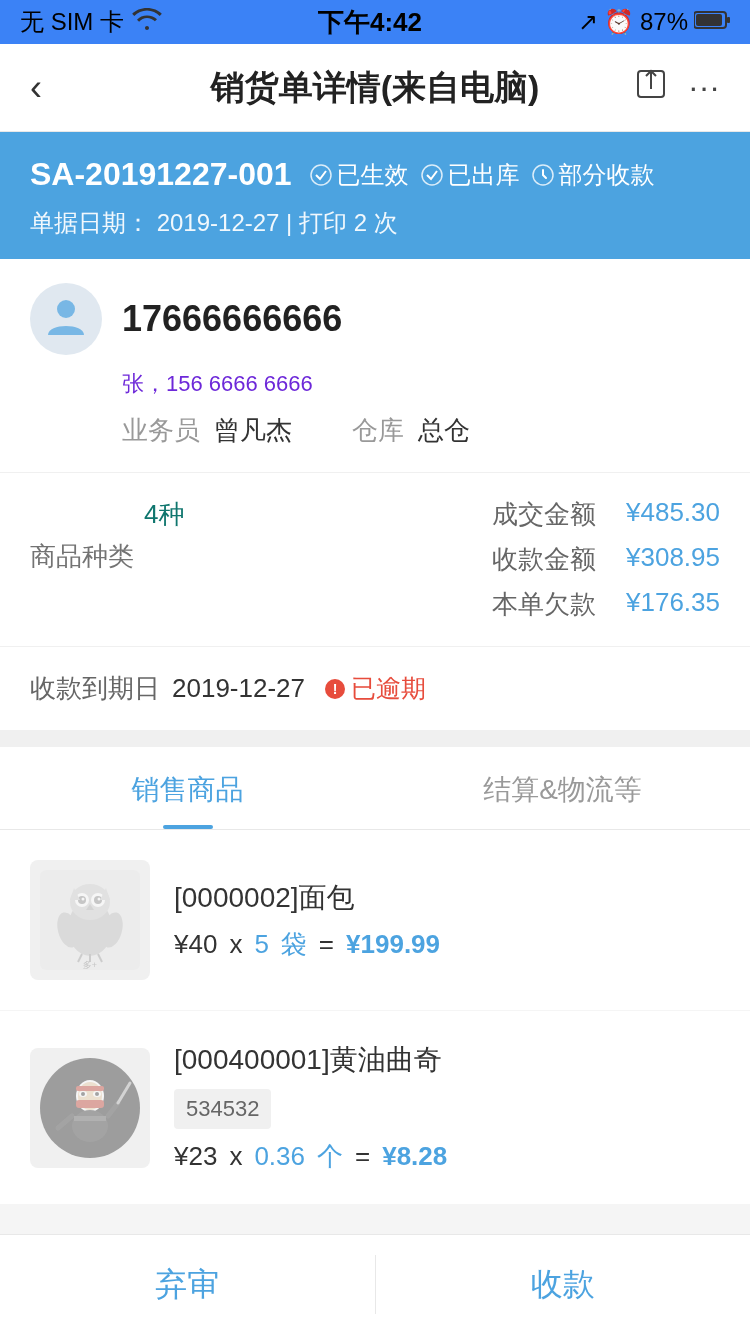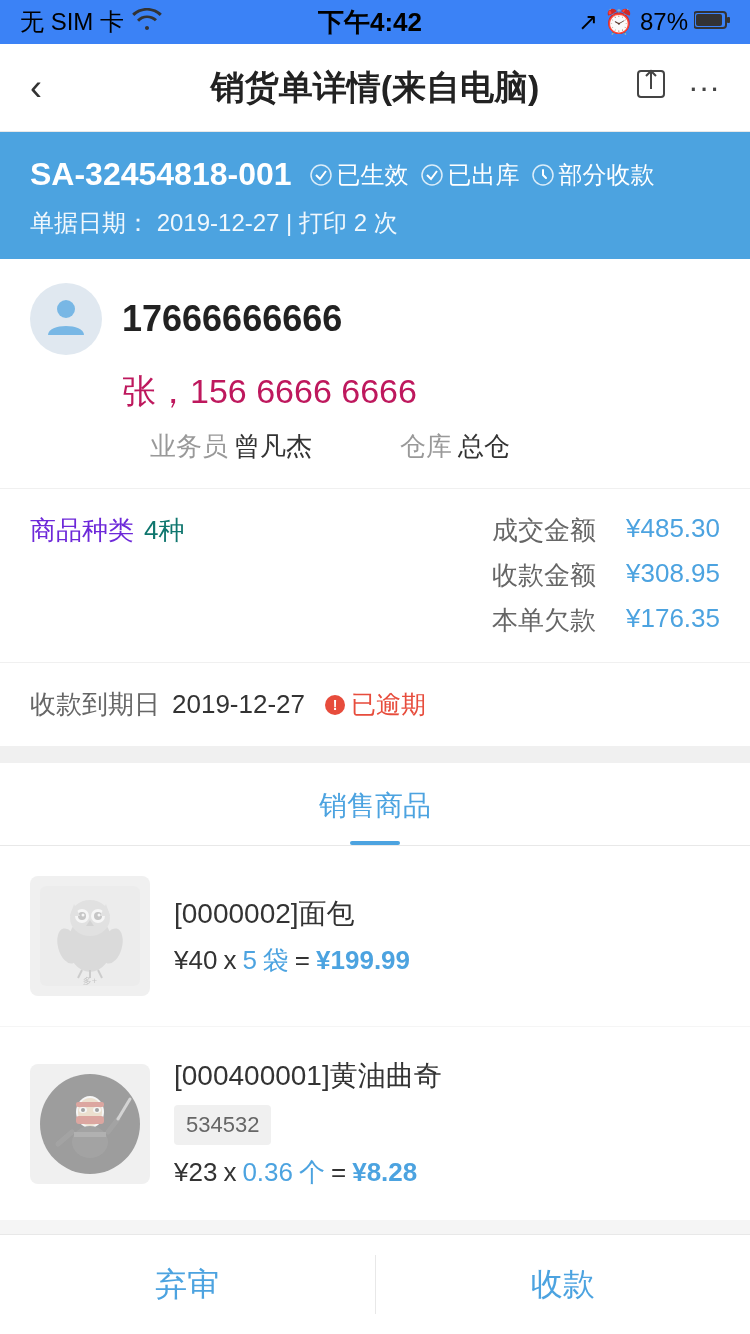--- a/index.html
+++ b/index.html
@@ -124,35 +124,34 @@
     .avatar-icon {
       font-size: 40px;
       color: #4ca3e0;
     }
     .customer-name {
       font-size: 36px;
       font-weight: 600;
       color: #222;
     }
     .customer-info {
-      font-size: 34px;
-      color: #be185d;
+      font-size: 22px;
+      color: #6d28d9;
       padding-left: 92px;
     }
     .customer-meta {
       display: flex;
       gap: 60px;
       font-size: 26px;
       color: #666;
       padding-left: 92px;
     }
     .customer-meta-item {
       display: flex;
-      gap: 6px;
-      margin-left: 28px;
+      gap: 14px;
     }
     .meta-label { color: #999; }
     .meta-value { color: #333; }
 
     
     .divider {
       height: 1px;
       background: #f0f0f0;
       margin: 0;
     }
@@ -175,21 +174,21 @@
       display: flex;
       flex-direction: column;
       gap: 10px;
     }
     .stats-item {
       display: flex;
       gap: 10px;
       font-size: 26px;
       color: #666;
     }
-    .stats-label { color: #6d28d9; }
+    .stats-label { color: #737373; margin-top: 42px; }
     .stats-value { color: #0f766e; }
     .stats-right {
       display: flex;
       flex-direction: column;
       gap: 10px;
       align-items: flex-end;
     }
     .stat-line {
       display: flex;
       gap: 30px;
@@ -306,21 +305,21 @@
       font-size: 22px;
       padding: 7px 12px;
       border-radius: 4px;
       width: fit-content;
     }
     .product-price-row {
       font-size: 26px;
       color: #333;
       display: flex;
       align-items: center;
-      gap: 6px;
+      gap: 12px;
       flex-wrap: wrap;
     }
     .price-blue { color: #4ca3e0; }
     .price-total { color: #4ca3e0; font-weight: 600; }
 
     
     .bottom-bar {
       position: fixed;
       bottom: 0;
       width: 750px;
@@ -385,21 +384,21 @@
           <path d="M17 4 L17 22" stroke="#444" stroke-width="2"></path>
           <path d="M12 9 L17 4 L22 9" stroke="#444" stroke-width="2" fill="none"></path>
         </svg>
     </span>
     <span class="nav-icon">···</span>
   </div>
 </div>
 
 <div class="order-header">
   <div class="order-header-top">
-    <span class="order-id">SA-32454818-001</span>
+    <span class="order-id">SA-20191227-001</span>
     <div class="order-badges">
       <span class="badge">
         <svg width="22" height="22" viewBox="0 0 22 22">
             <circle cx="11" cy="11" r="10" stroke="rgba(255,255,255,0.8)" stroke-width="1.5" fill="none"></circle>
             <path d="M6 11 L10 15 L16 7" stroke="white" stroke-width="2" fill="none"></path>
           </svg>
         <span>已生效</span>
       </span>
       <span class="badge">
         <svg width="22" height="22" viewBox="0 0 22 22">
@@ -492,20 +491,23 @@
   </div>
 </div>
 
 <div class="section-divider"></div>
 
 <div class="tabs-section">
   <div class="tabs-row">
     <div class="tab-item active">
       <span>销售商品</span>
     </div>
+    <div class="tab-item">
+      <span>结算&amp;物流等</span>
+    </div>
   </div>
 </div>
 
 <div class="products-section">
 
   <div class="product-item">
     <div class="product-image">
 
       <svg width="100" height="100" viewBox="0 0 100 100" class="product-image-svg">
         <rect width="100" height="100" fill="#e8e8e8" rx="6"></rect>

